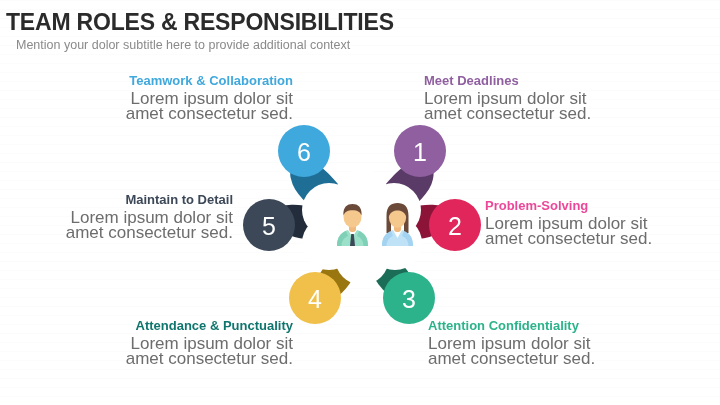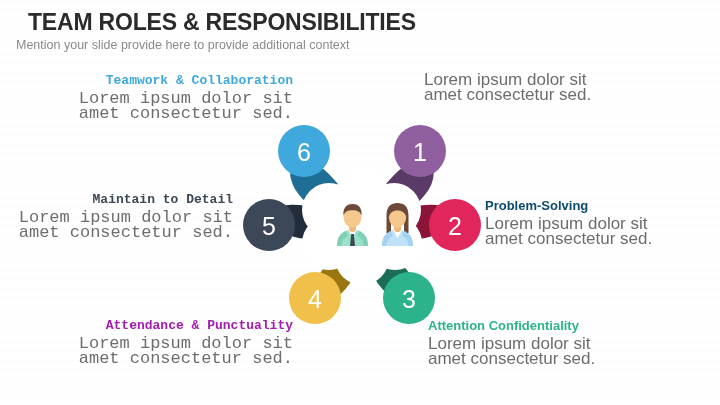--- a/index.html
+++ b/index.html
@@ -30,21 +30,21 @@
   }
   .slide {
     position: absolute;
     inset: 0;
     z-index: 1;
   }
 
   
   .page-title {
     position: absolute;
-    left: 28px;
+    left: 6px;
     top: 9px;
     font-size: 23px;
     font-weight: bold;
     letter-spacing: -0.2px;
     color: #2b2b2b;
     white-space: nowrap;
   }
   .page-subtitle {
     position: absolute;
     left: 16px;
@@ -64,21 +64,21 @@
     font-weight: bold;
     line-height: 16px;
     margin-bottom: 3px;
     white-space: nowrap;
   }
   .callout .c-body {
     font-size: 17px;
     line-height: 14.5px;
     color: #6d6d6d;
   }
-  .align-right { text-align: right; font-family: Liberation Mono, monospace; }
+  .align-right { text-align: right; }
   .align-left  { text-align: left; }
 
   
   #co-6 { left: 78px;  top: 73px; }
   #co-1 { left: 424px; top: 73px; }
   #co-5 { left: 18px;  top: 192px; }
   #co-2 { left: 485px; top: 198px; }
   #co-4 { left: 78px;  top: 318px; }
   #co-3 { left: 428px; top: 318px; }
 
@@ -101,21 +101,21 @@
   }
 </style>
 </head>
 <body>
 
 <div class="bg-texture"></div>
 
 <div class="slide">
 
   <div class="page-title">TEAM ROLES &amp; RESPONSIBILITIES</div>
-  <div class="page-subtitle">Mention your slide provide here to provide additional context</div>
+  <div class="page-subtitle">Mention your dolor subtitle here to provide additional context</div>
 
   <div class="diagram">
     <svg viewBox="0 0 250 234" xmlns="http://www.w3.org/2000/svg">
       <defs>
 
         <g id="centerFlower">
           <circle cx="125" cy="88" r="27"></circle>
           <circle cx="157" cy="102" r="27"></circle>
           <circle cx="158" cy="135" r="27"></circle>
           <circle cx="125" cy="150" r="27"></circle>
@@ -215,44 +215,45 @@
 
   <div class="callout align-right" id="co-6">
     <div class="c-title" style="color:#3FA8DC">Teamwork &amp; Collaboration</div>
     <div class="c-body">
       <div>Lorem ipsum dolor sit</div>
       <div>amet consectetur sed.</div>
     </div>
   </div>
 
   <div class="callout align-left" id="co-1">
+    <div class="c-title" style="color:#8F5FA0">Meet Deadlines</div>
     <div class="c-body">
       <div>Lorem ipsum dolor sit</div>
       <div>amet consectetur sed.</div>
     </div>
   </div>
 
   <div class="callout align-right" id="co-5">
     <div class="c-title" style="color:#3C4858">Maintain to Detail</div>
     <div class="c-body">
       <div>Lorem ipsum dolor sit</div>
       <div>amet consectetur sed.</div>
     </div>
   </div>
 
   <div class="callout align-left" id="co-2">
-    <div class="c-title" style="color:#0c4a6e">Problem-Solving</div>
+    <div class="c-title" style="color:#ec4899">Problem-Solving</div>
     <div class="c-body">
       <div>Lorem ipsum dolor sit</div>
       <div>amet consectetur sed.</div>
     </div>
   </div>
 
   <div class="callout align-right" id="co-4">
-    <div class="c-title" style="color:#a21caf">Attendance &amp; Punctuality</div>
+    <div class="c-title" style="color:#0f766e">Attendance &amp; Punctuality</div>
     <div class="c-body">
       <div>Lorem ipsum dolor sit</div>
       <div>amet consectetur sed.</div>
     </div>
   </div>
 
   <div class="callout align-left" id="co-3">
     <div class="c-title" style="color:#2CB38B">Attention Confidentiality</div>
     <div class="c-body">
       <div>Lorem ipsum dolor sit</div>

